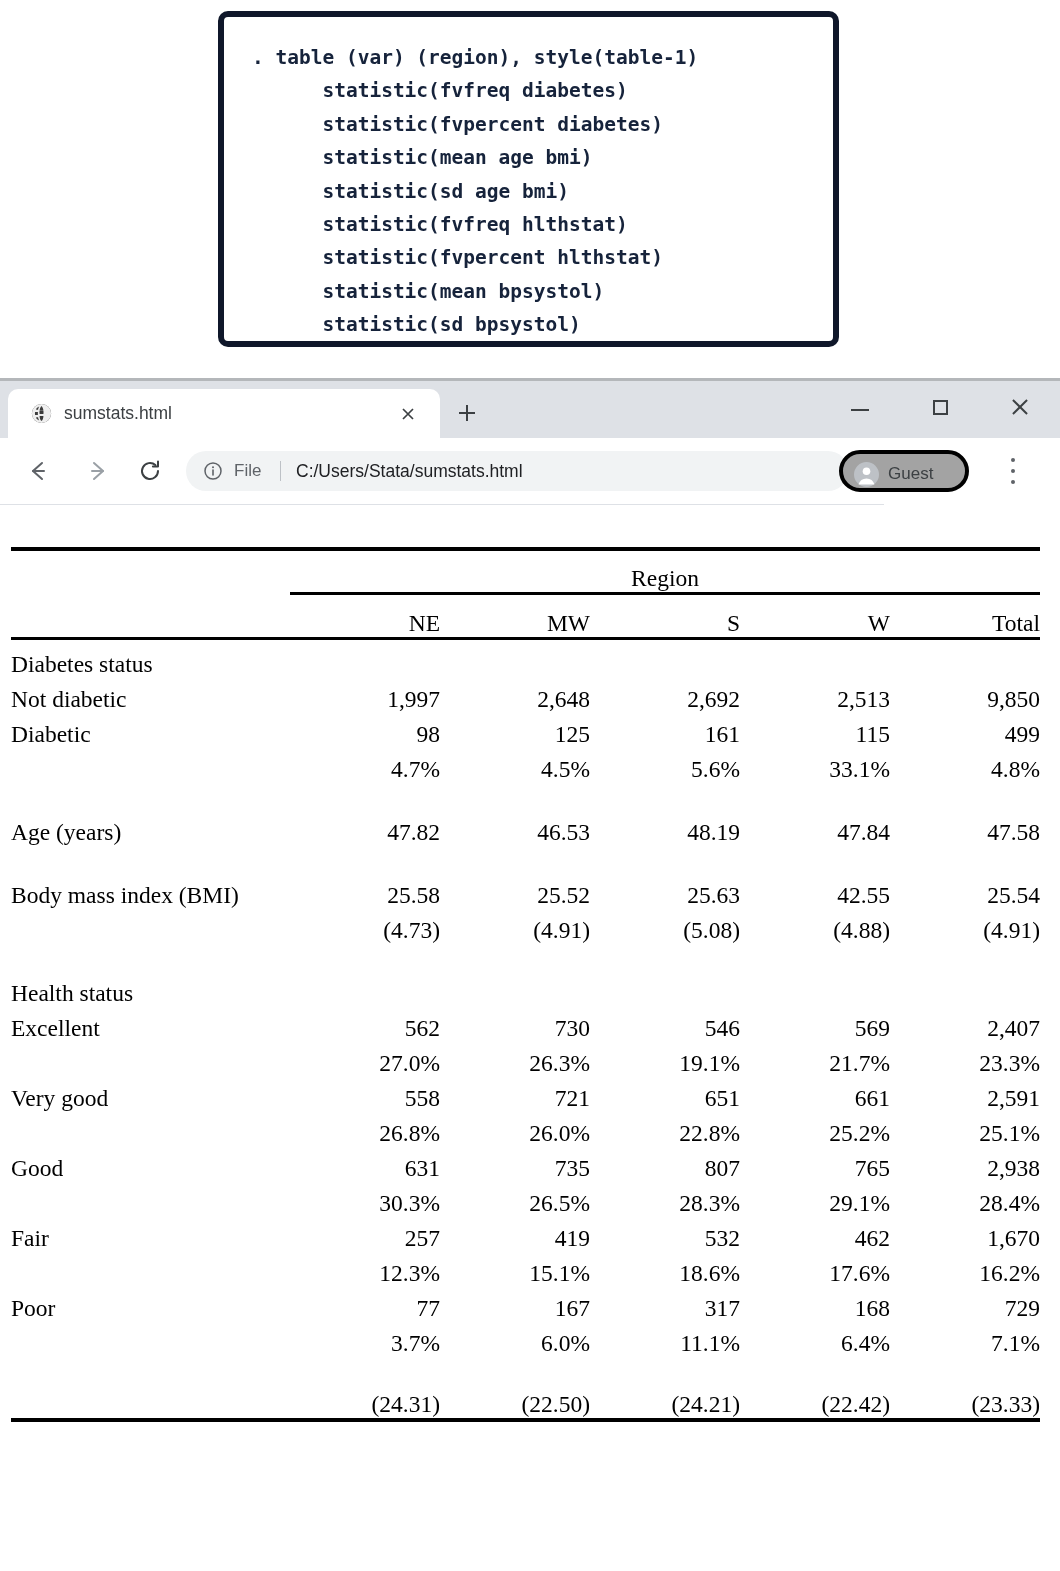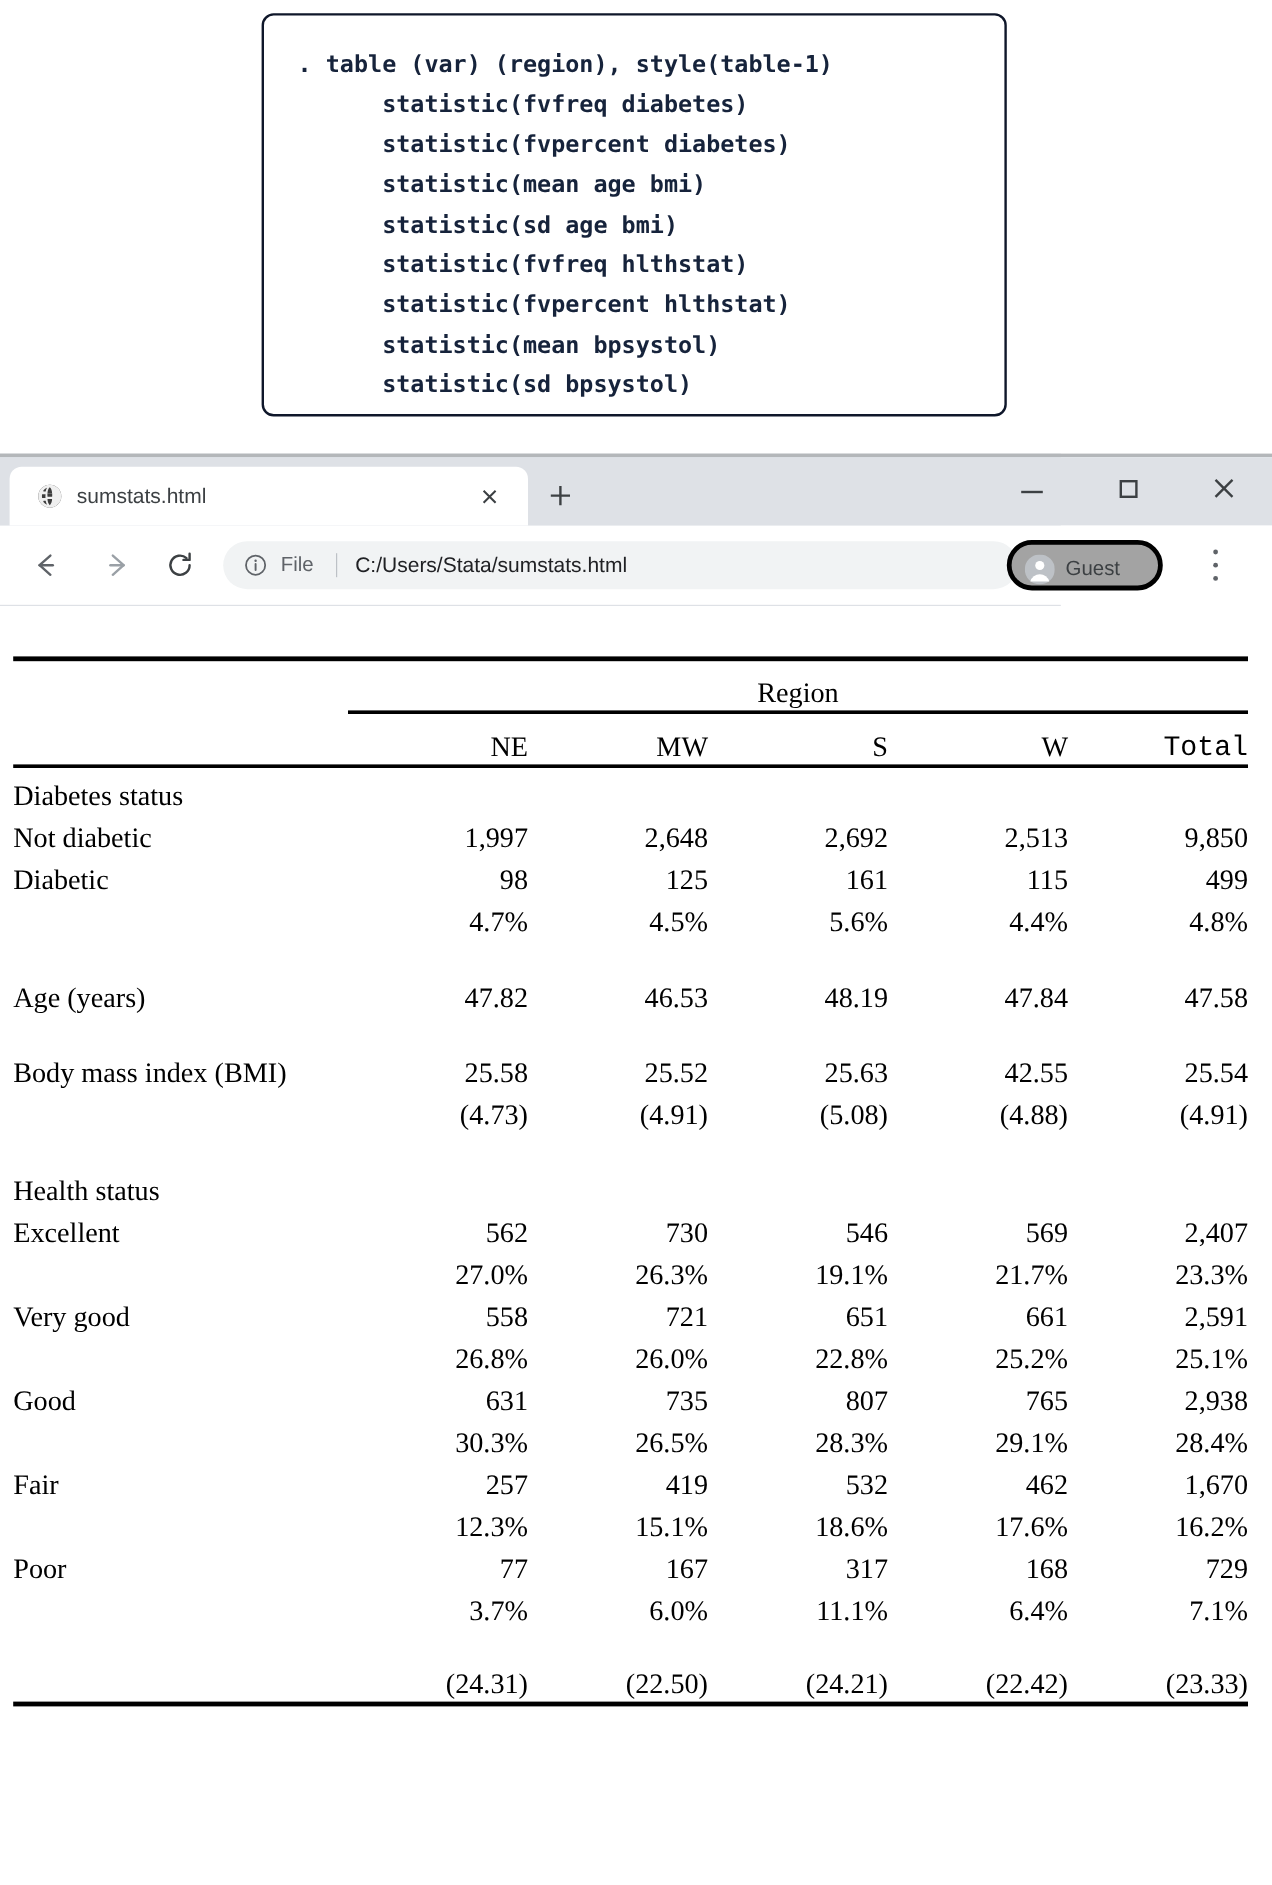--- a/index.html
+++ b/index.html
@@ -16,21 +16,21 @@
   .cmd-region {
     position: absolute;
     left: 0; top: 0;
     width: 1060px; height: 378px;
     background: #ffffff;
   }
   .cmd-box {
     position: absolute;
     left: 218px; top: 11px;
     width: 621px; height: 336px;
-    border: 2px solid #0f172a;
+    border: 6px solid #0f172a;
     border-radius: 10px;
     background: #ffffff;
   }
   .cmd-lines {
     position: absolute;
     left: 28px; top: 24px;
     font-family: "DejaVu Sans Mono", monospace;
     font-size: 19.5px;
     line-height: 33.4px;
     font-weight: bold;
@@ -225,21 +225,21 @@
   tr.rule-mid td { border-top: 3px solid #000; height: 5px; }
   tr.rule-bot td { border-top: 4px solid #000; height: 6px; }
   .group-rule { border-top: 3px solid #000 !important; }
 
   .grouphdr {
     text-align: center;
     height: 38px;
     vertical-align: bottom;
   }
   .colhdr { text-align: right; height: 40px; padding-right: 6px; }
-  .colhdr.last { padding-right: 0; font-family: Liberation Mono, monospace; }
+  .colhdr.last { padding-right: 0; }
   .spacer td { height: 28px; }
   .row-h { height: 35px; }
 </style>
 </head>
 <body>
 
 <div class="cmd-region">
   <div class="cmd-box">
     <div class="cmd-lines" id="cmd-lines"><div class="cmd-line">. table (var) (region), style(table-1)</div><div class="cmd-line">      statistic(fvfreq diabetes)</div><div class="cmd-line">      statistic(fvpercent diabetes)</div><div class="cmd-line">      statistic(mean age bmi)</div><div class="cmd-line">      statistic(sd age bmi)</div><div class="cmd-line">      statistic(fvfreq hlthstat)</div><div class="cmd-line">      statistic(fvpercent hlthstat)</div><div class="cmd-line">      statistic(mean bpsystol)</div><div class="cmd-line">      statistic(sd bpsystol)</div></div>
   </div>
@@ -387,21 +387,21 @@
             <td class="c-num">125</td>
             <td class="c-num">161</td>
             <td class="c-num">115</td>
             <td class="c-num last">499</td>
           </tr>
           <tr>
             <td class="c-label row-h indent1"></td>
             <td class="c-num">4.7%</td>
             <td class="c-num">4.5%</td>
             <td class="c-num">5.6%</td>
-            <td class="c-num">4.4%</td>
+            <td class="c-num">33.1%</td>
             <td class="c-num last">4.8%</td>
           </tr>
           <tr class="spacer">
             <td colspan="6"></td>
           </tr>
           <tr>
             <td class="c-label row-h">Age (years)</td>
             <td class="c-num">47.82</td>
             <td class="c-num">46.53</td>
             <td class="c-num">48.19</td>

